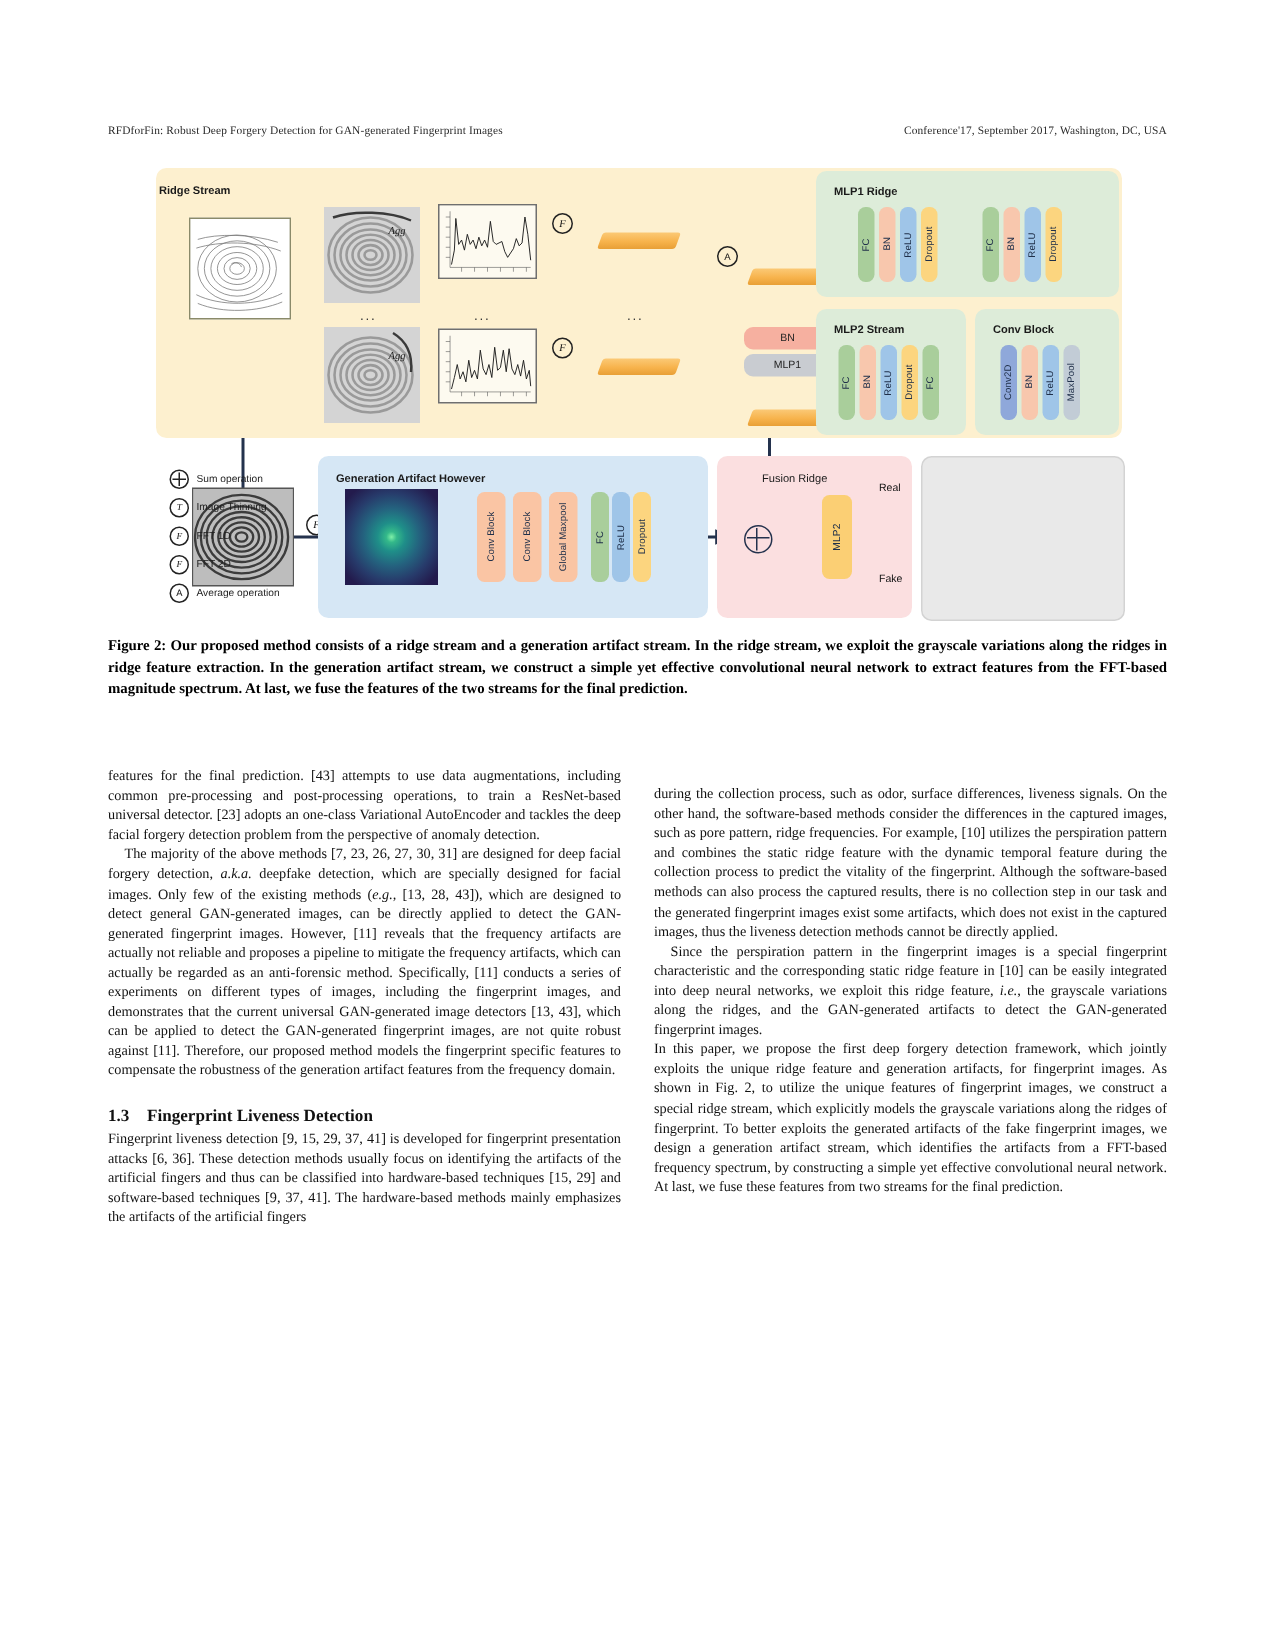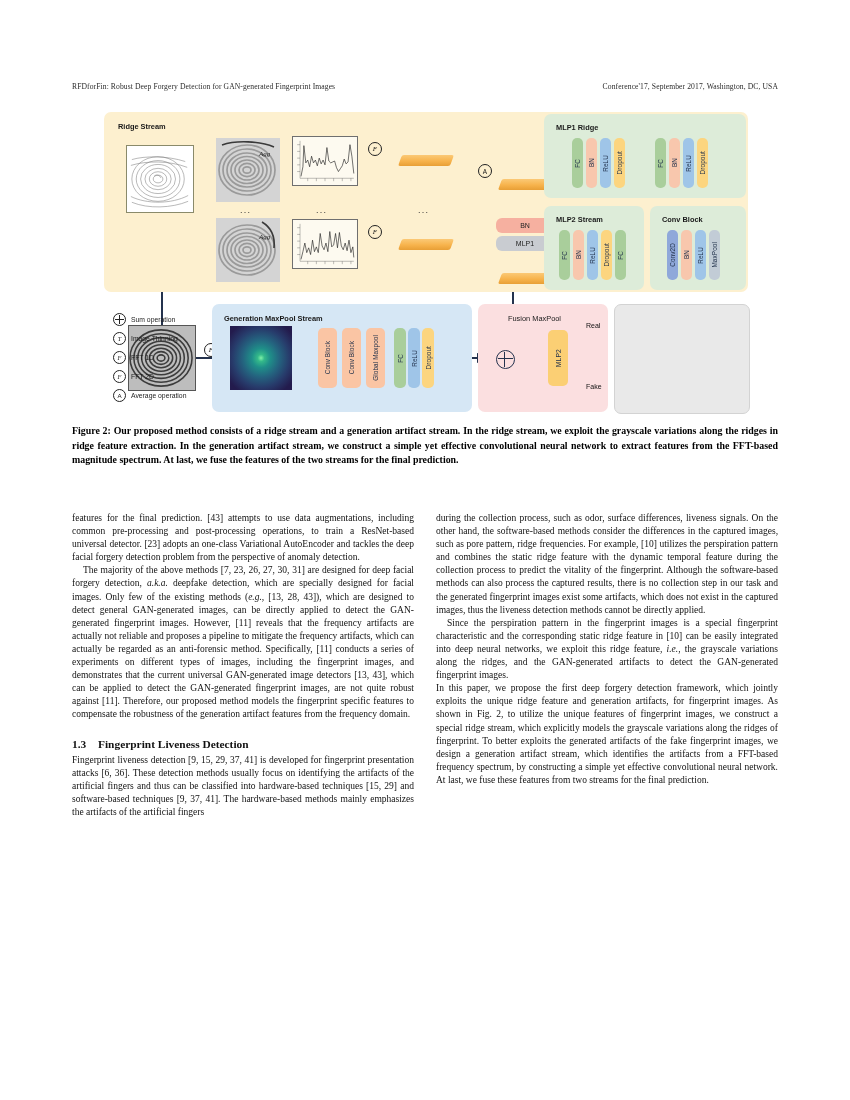--- a/index.html
+++ b/index.html
@@ -80,21 +80,21 @@
   .outlbl{position:absolute;font-family:"Liberation Sans",sans-serif;font-size:7px;color:#111;}
 
   
   .caption{position:absolute;top:424px;left:72px;width:706px;font-size:9.9px;line-height:14.6px;
            font-weight:bold;text-align:justify;color:#000;}
 
   
   .col{position:absolute;top:512px;width:342px;font-size:9.5px;line-height:13.1px;text-align:justify;
        color:#111;hyphens:none;}
   .col-l{left:72px;}
-  .col-r{left:436px;}
+  .col-r{left:436px;margin-top:12px;}
   .col p{margin:0;text-indent:11px;}
   .col p.noindent{text-indent:0;}
   .col h2{font-family:"Liberation Serif",serif;font-weight:bold;font-size:11.4px;margin:15px 0 3px 0;
           line-height:14px;}
   .col h2 .num{display:inline-block;width:26px;}
   i{font-style:italic;}
 </style>
 </head>
 <body>
 
@@ -147,21 +147,21 @@
       <line x1="360" y1="246" x2="384" y2="246" stroke="#24324d" stroke-width="2" marker-end="url(#ah)"></line>
 
       <line x1="409" y1="172" x2="409" y2="236" stroke="#24324d" stroke-width="2" marker-end="url(#ah)"></line>
 
       <line x1="419" y1="246" x2="440" y2="246" stroke="#24324d" stroke-width="2" marker-end="url(#ah)"></line>
 
       <path d="M466,246 L474,246 M474,246 L474,222 M474,222 L480,216 M474,246 L474,270 M474,270 L480,276" stroke="#24324d" stroke-width="1.6" fill="none"></path>
     </svg>
 
     <div class="panel ridge-panel"></div>
-    <div class="panel-title" style="left:14px;top:10px;">Ridge Stream</div>
+    <div class="panel-title" style="left:2px;top:10px;">Ridge Stream</div>
 
     <div class="fp thin" style="left:22px;top:33px;width:68px;height:68px;">
       <svg class="fpsvg" viewBox="0 0 68 68">
         <rect width="68" height="68" fill="#ffffff"></rect>
         <g fill="none" stroke="#7a7a7a" stroke-width="0.55">
           <ellipse cx="32" cy="34" rx="5" ry="4"></ellipse>
           <ellipse cx="32" cy="34" rx="9" ry="7.5"></ellipse>
           <ellipse cx="32" cy="34" rx="13.5" ry="11"></ellipse>
           <ellipse cx="32" cy="34" rx="18" ry="15"></ellipse>
           <ellipse cx="32" cy="34" rx="22.5" ry="19"></ellipse>
@@ -340,21 +340,21 @@
           <ellipse cx="33" cy="33" rx="20" ry="17.2"></ellipse>
           <ellipse cx="33" cy="33" rx="24" ry="21"></ellipse>
           <ellipse cx="33" cy="33" rx="28" ry="25"></ellipse>
           <ellipse cx="33" cy="33" rx="32" ry="29"></ellipse>
         </g>
       </svg>
     </div>
     <div class="circ italic" style="left:100px;top:231px;">F</div>
 
     <div class="panel ga-panel"></div>
-    <div class="panel-title" style="left:120px;top:202px;">Generation MaxPool Stream</div>
+    <div class="panel-title" style="left:120px;top:202px;">Generation Artifact However</div>
     <div style="position:absolute;left:126px;top:214px;width:62px;height:64px;">
       <svg class="fpsvg" viewBox="0 0 62 64">
         <rect width="62" height="64" fill="url(#fftg)"></rect>
       </svg>
     </div>
     <div class="vbar c-peach" style="left:214px;top:216px;width:19px;height:60px;">
         <span>Conv Block</span>
       </div>
     <div class="vbar c-peach" style="left:238px;top:216px;width:19px;height:60px;">
         <span>Conv Block</span>
@@ -366,21 +366,21 @@
         <span>FC</span>
       </div>
     <div class="vbar c-relu" style="left:304px;top:216px;width:12px;height:60px;">
         <span>ReLU</span>
       </div>
     <div class="vbar c-drop" style="left:318px;top:216px;width:12px;height:60px;">
         <span>Dropout</span>
       </div>
 
     <div class="panel fusion-panel"></div>
-    <div class="panel-title" style="left:404px;top:202px;font-weight:normal;">Fusion MaxPool</div>
+    <div class="panel-title" style="left:404px;top:202px;font-weight:normal;">Fusion Ridge</div>
     <div class="sumcirc" style="left:392px;top:238px;"></div>
     <div class="vbar" style="left:444px;top:218px;width:20px;height:56px;background:#fbcf74;">
       <span style="font-size:6.8px;">MLP2</span>
     </div>
     <div class="outlbl" style="left:482px;top:210px;">Real</div>
     <div class="outlbl" style="left:482px;top:271px;">Fake</div>
 
     <div class="panel legend-panel"></div>
     <div class="leg-row" style="top:201px;">
       <span class="leg-ic plus"></span>

